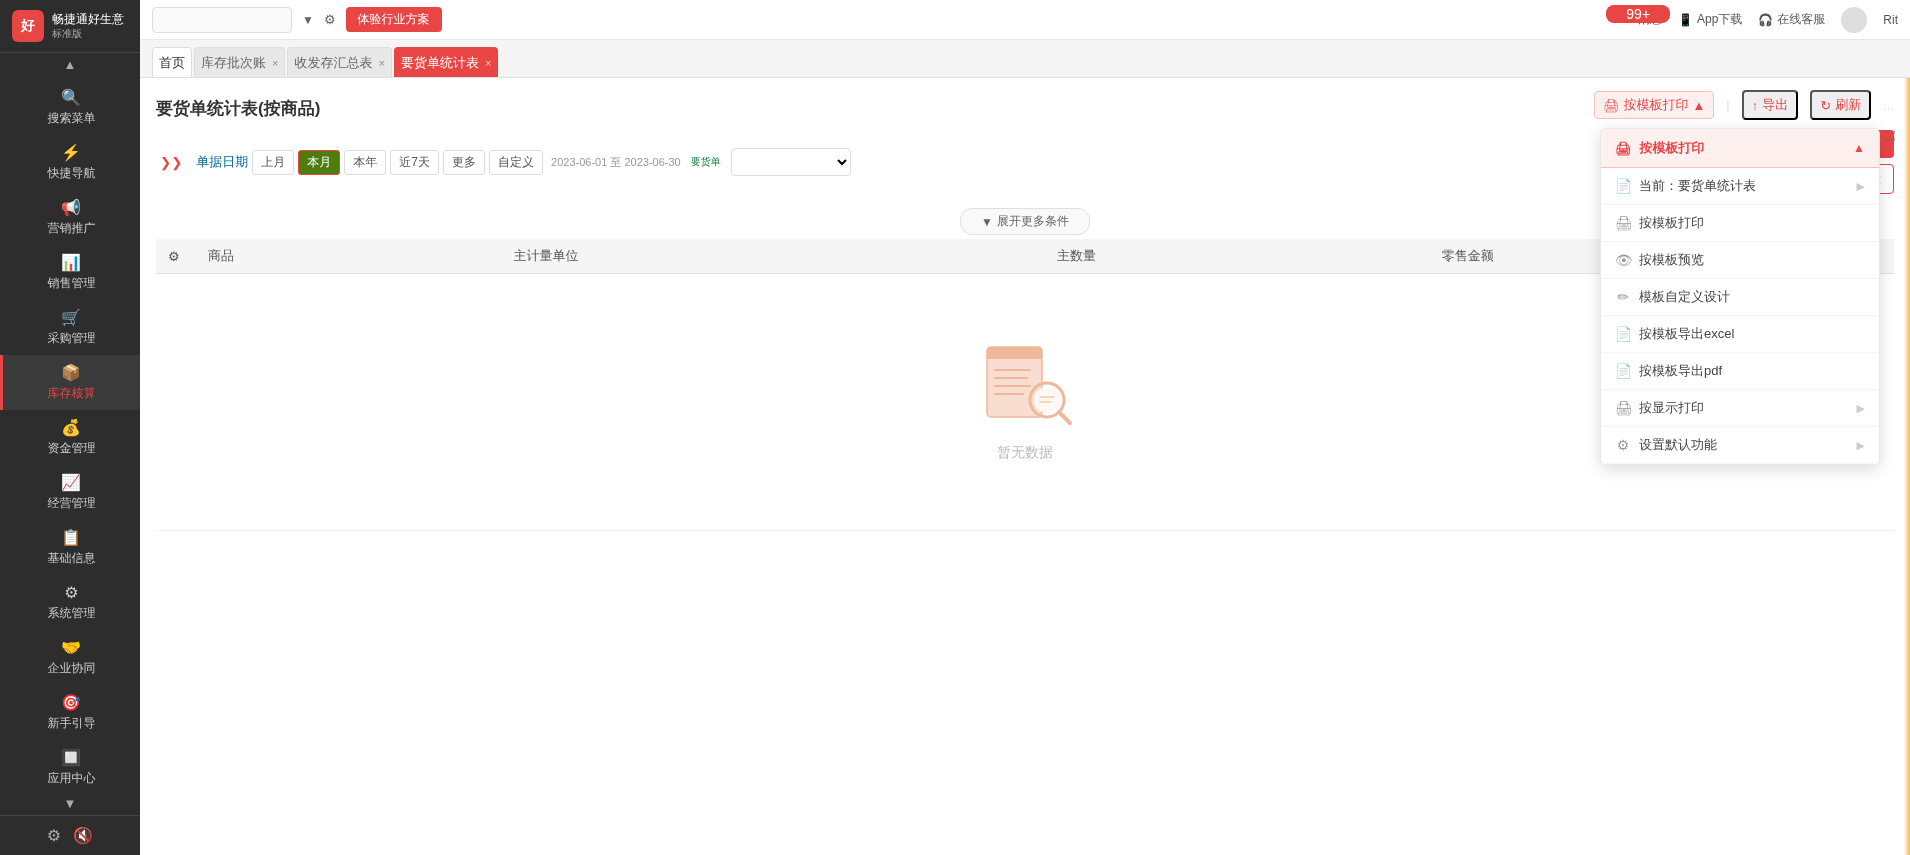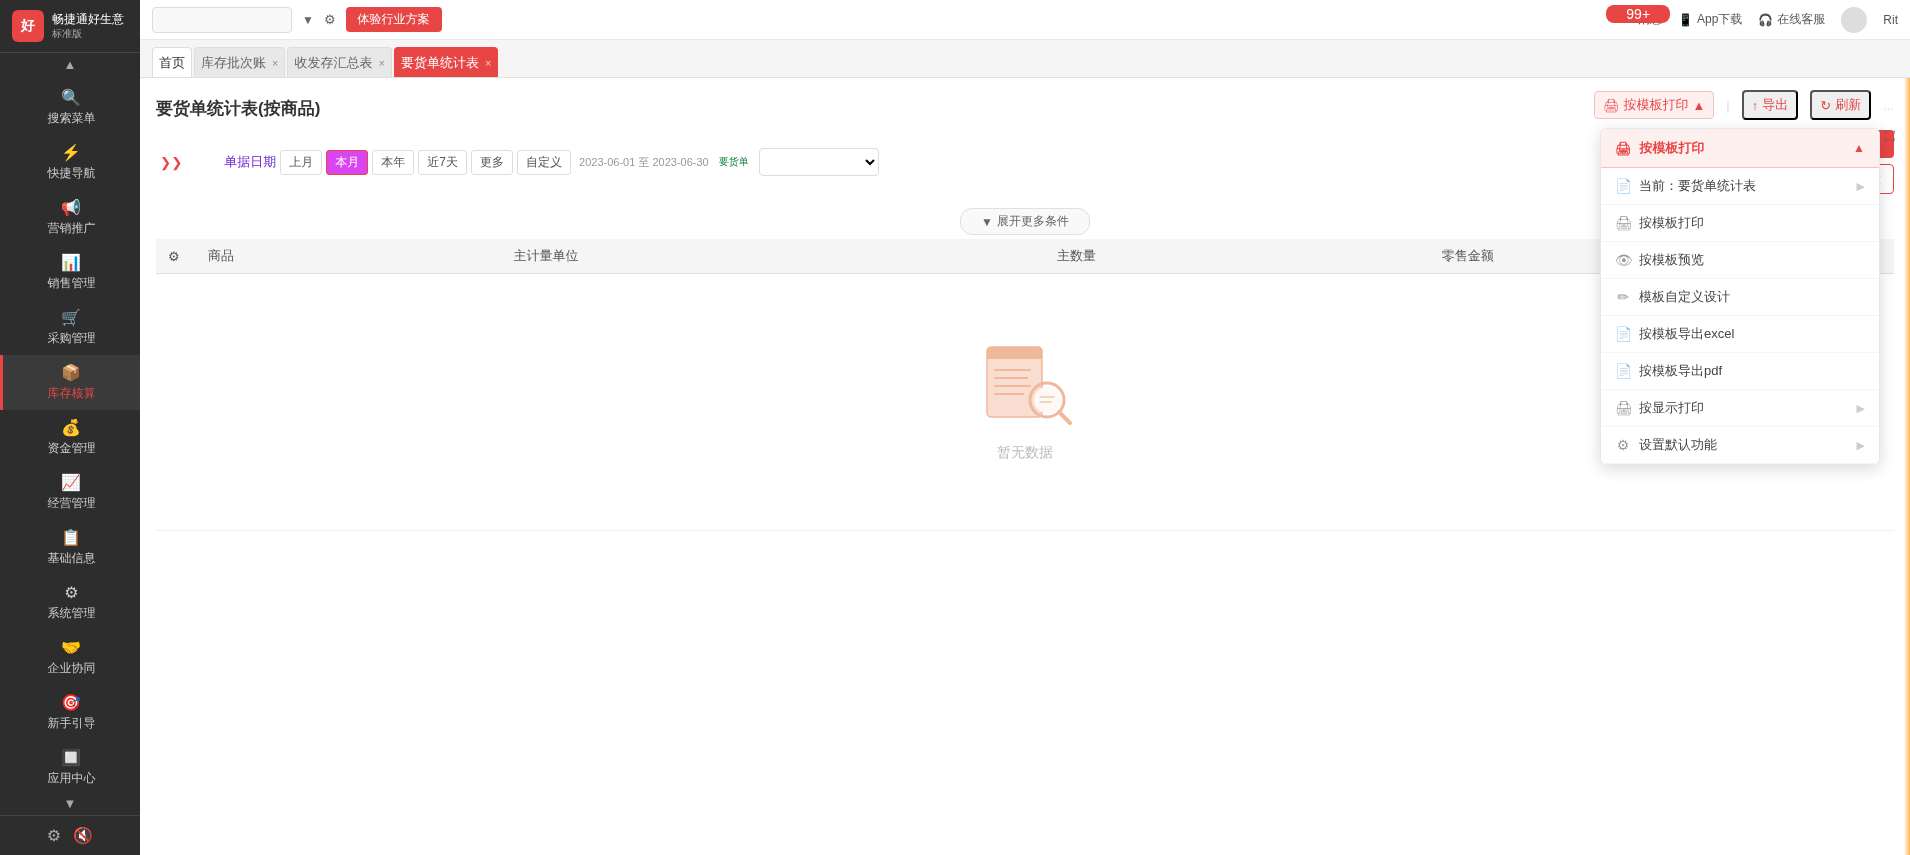--- a/index.html
+++ b/index.html
@@ -203,33 +203,33 @@
       gap: 10px;
       flex-shrink: 0;
       flex-wrap: wrap;
     }
     .date-filter {
       display: flex;
       align-items: center;
       gap: 4px;
       font-size: 13px;
     }
-    .date-filter-label { color: #6d28d9; margin-left: 28px; }
+    .date-filter-label { color: #0369a1; }
     .date-btn {
       padding: 3px 8px;
       border: 1px solid #ddd;
       border-radius: 3px;
       cursor: pointer;
       font-size: 12px;
       background: #fff;
       color: #555;
       text-align: center;
     }
     .date-btn.active {
-      background: #d946ef;
+      background: #4d7c0f;
       color: white;
       border-color: #e84545;
     }
     .date-range { font-size: 11px; color: #999; margin-left: 4px; }
 
     .filter-type {
       display: flex; align-items: center; gap: 6px;
     }
     .filter-type-label { color: #666; font-size: 13px; }
     .filter-type-select {

